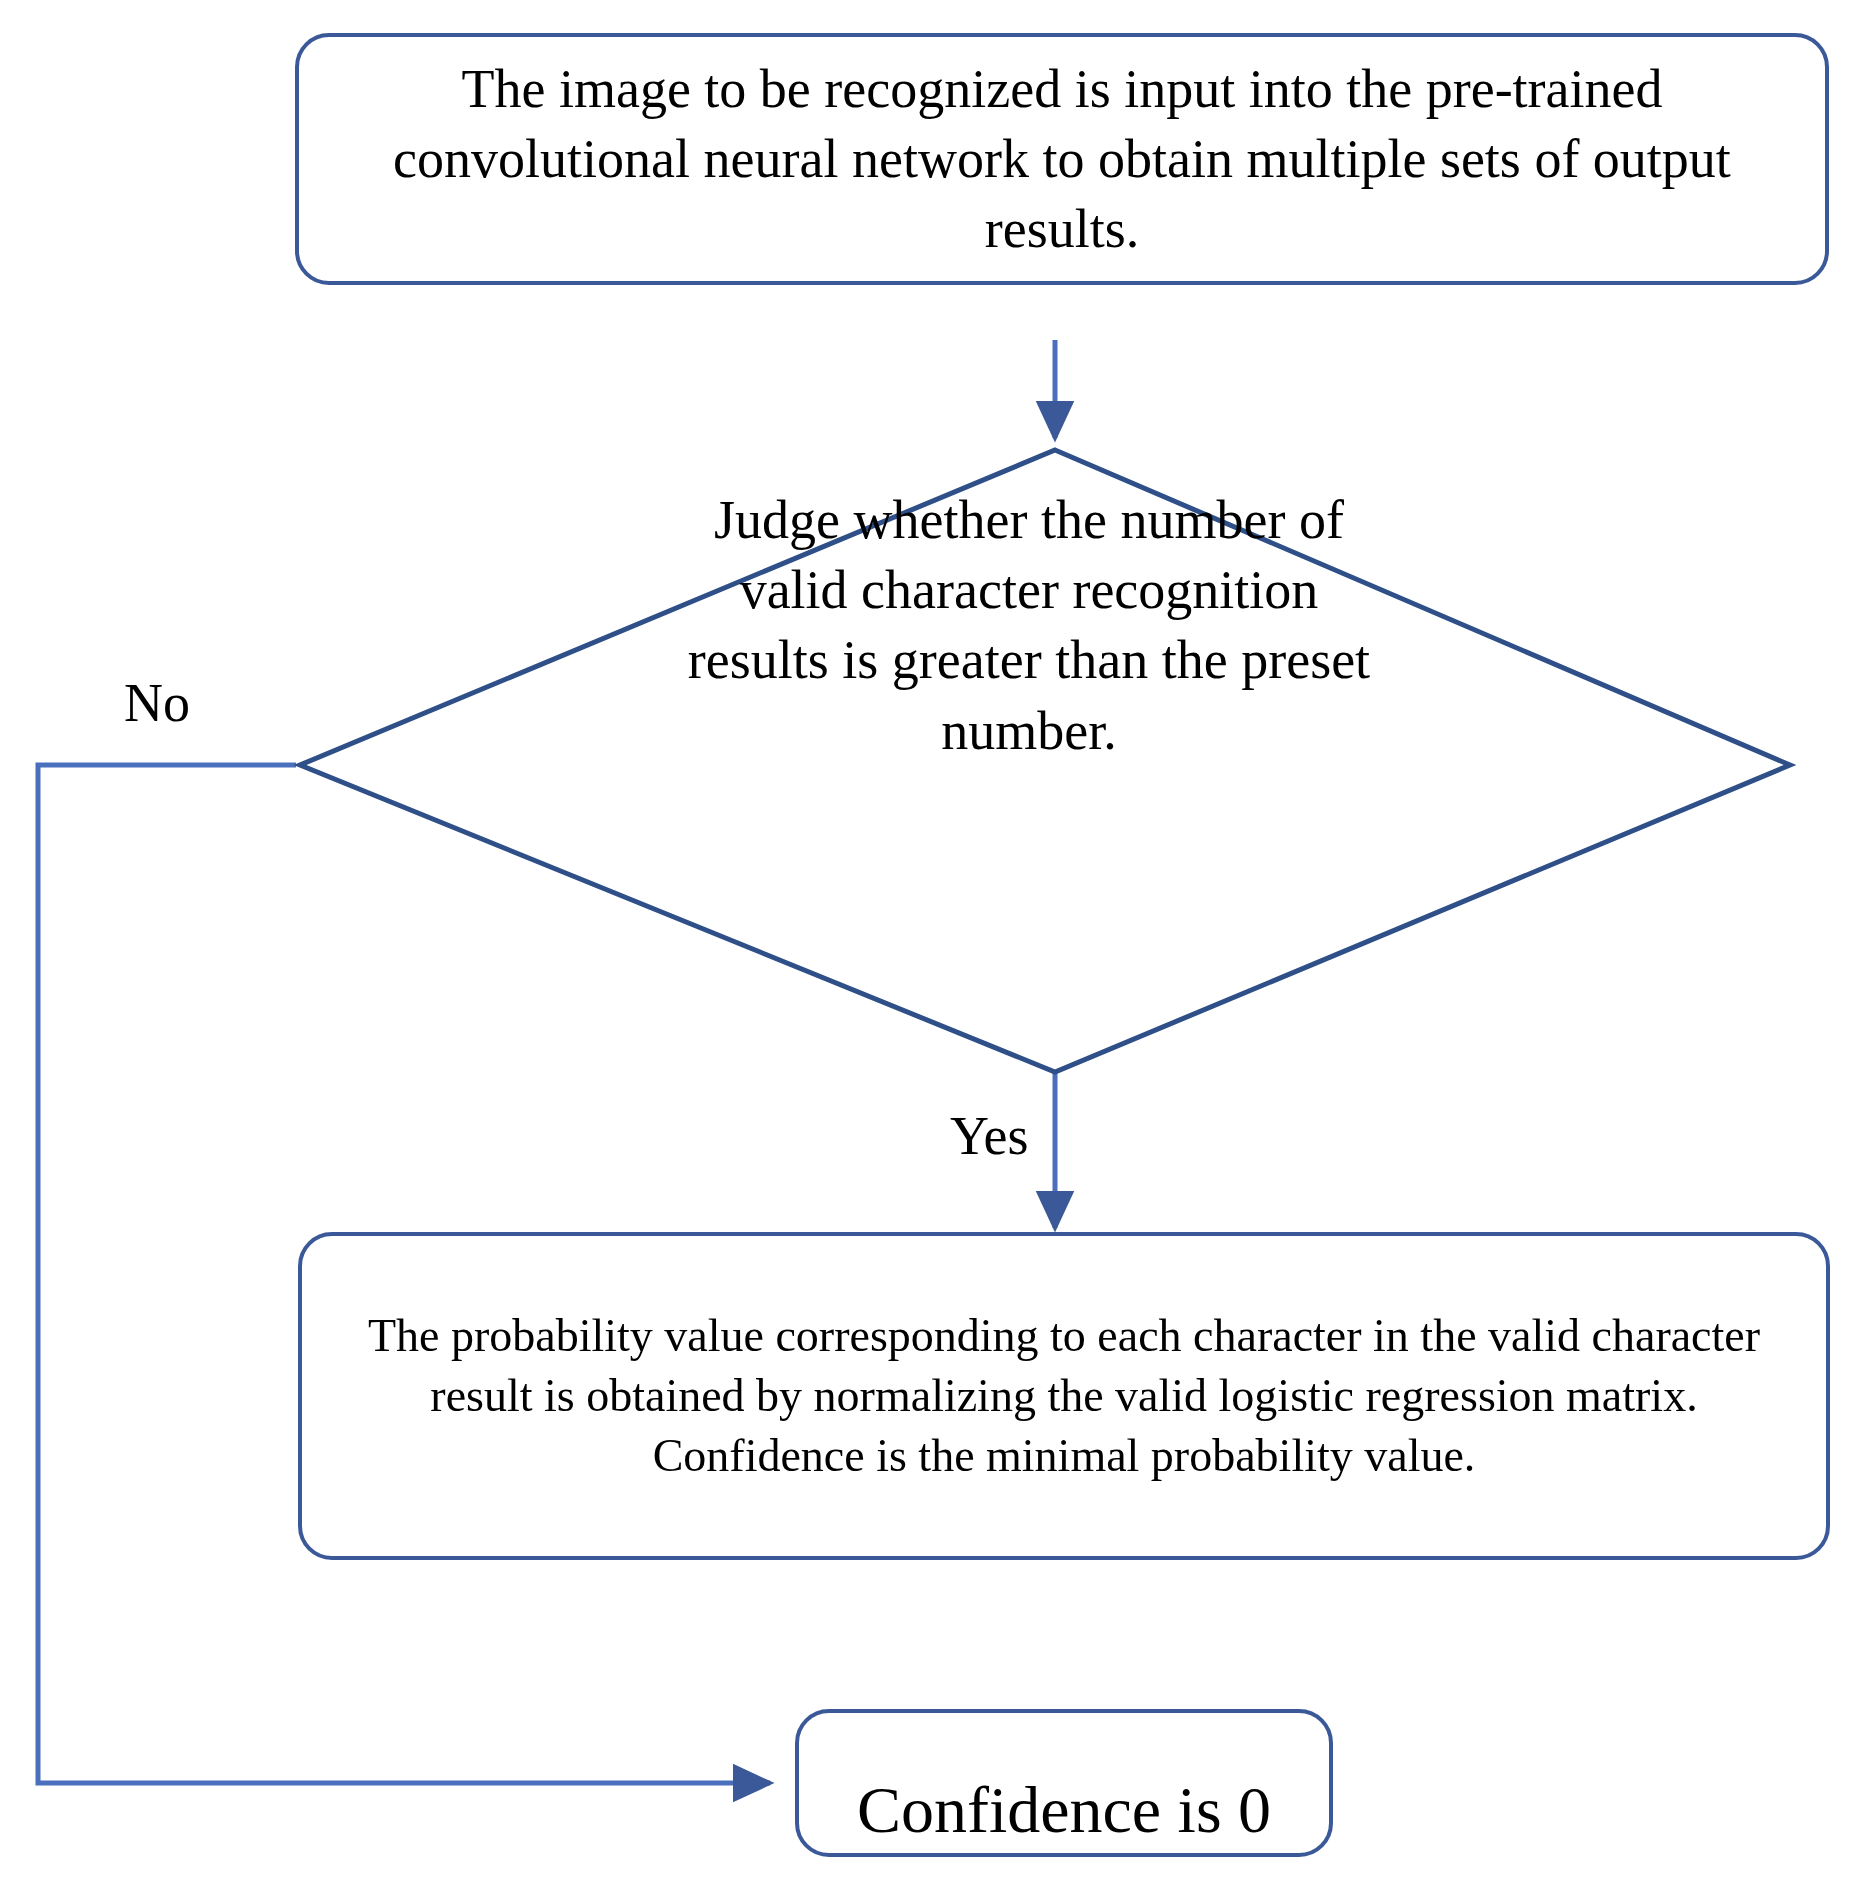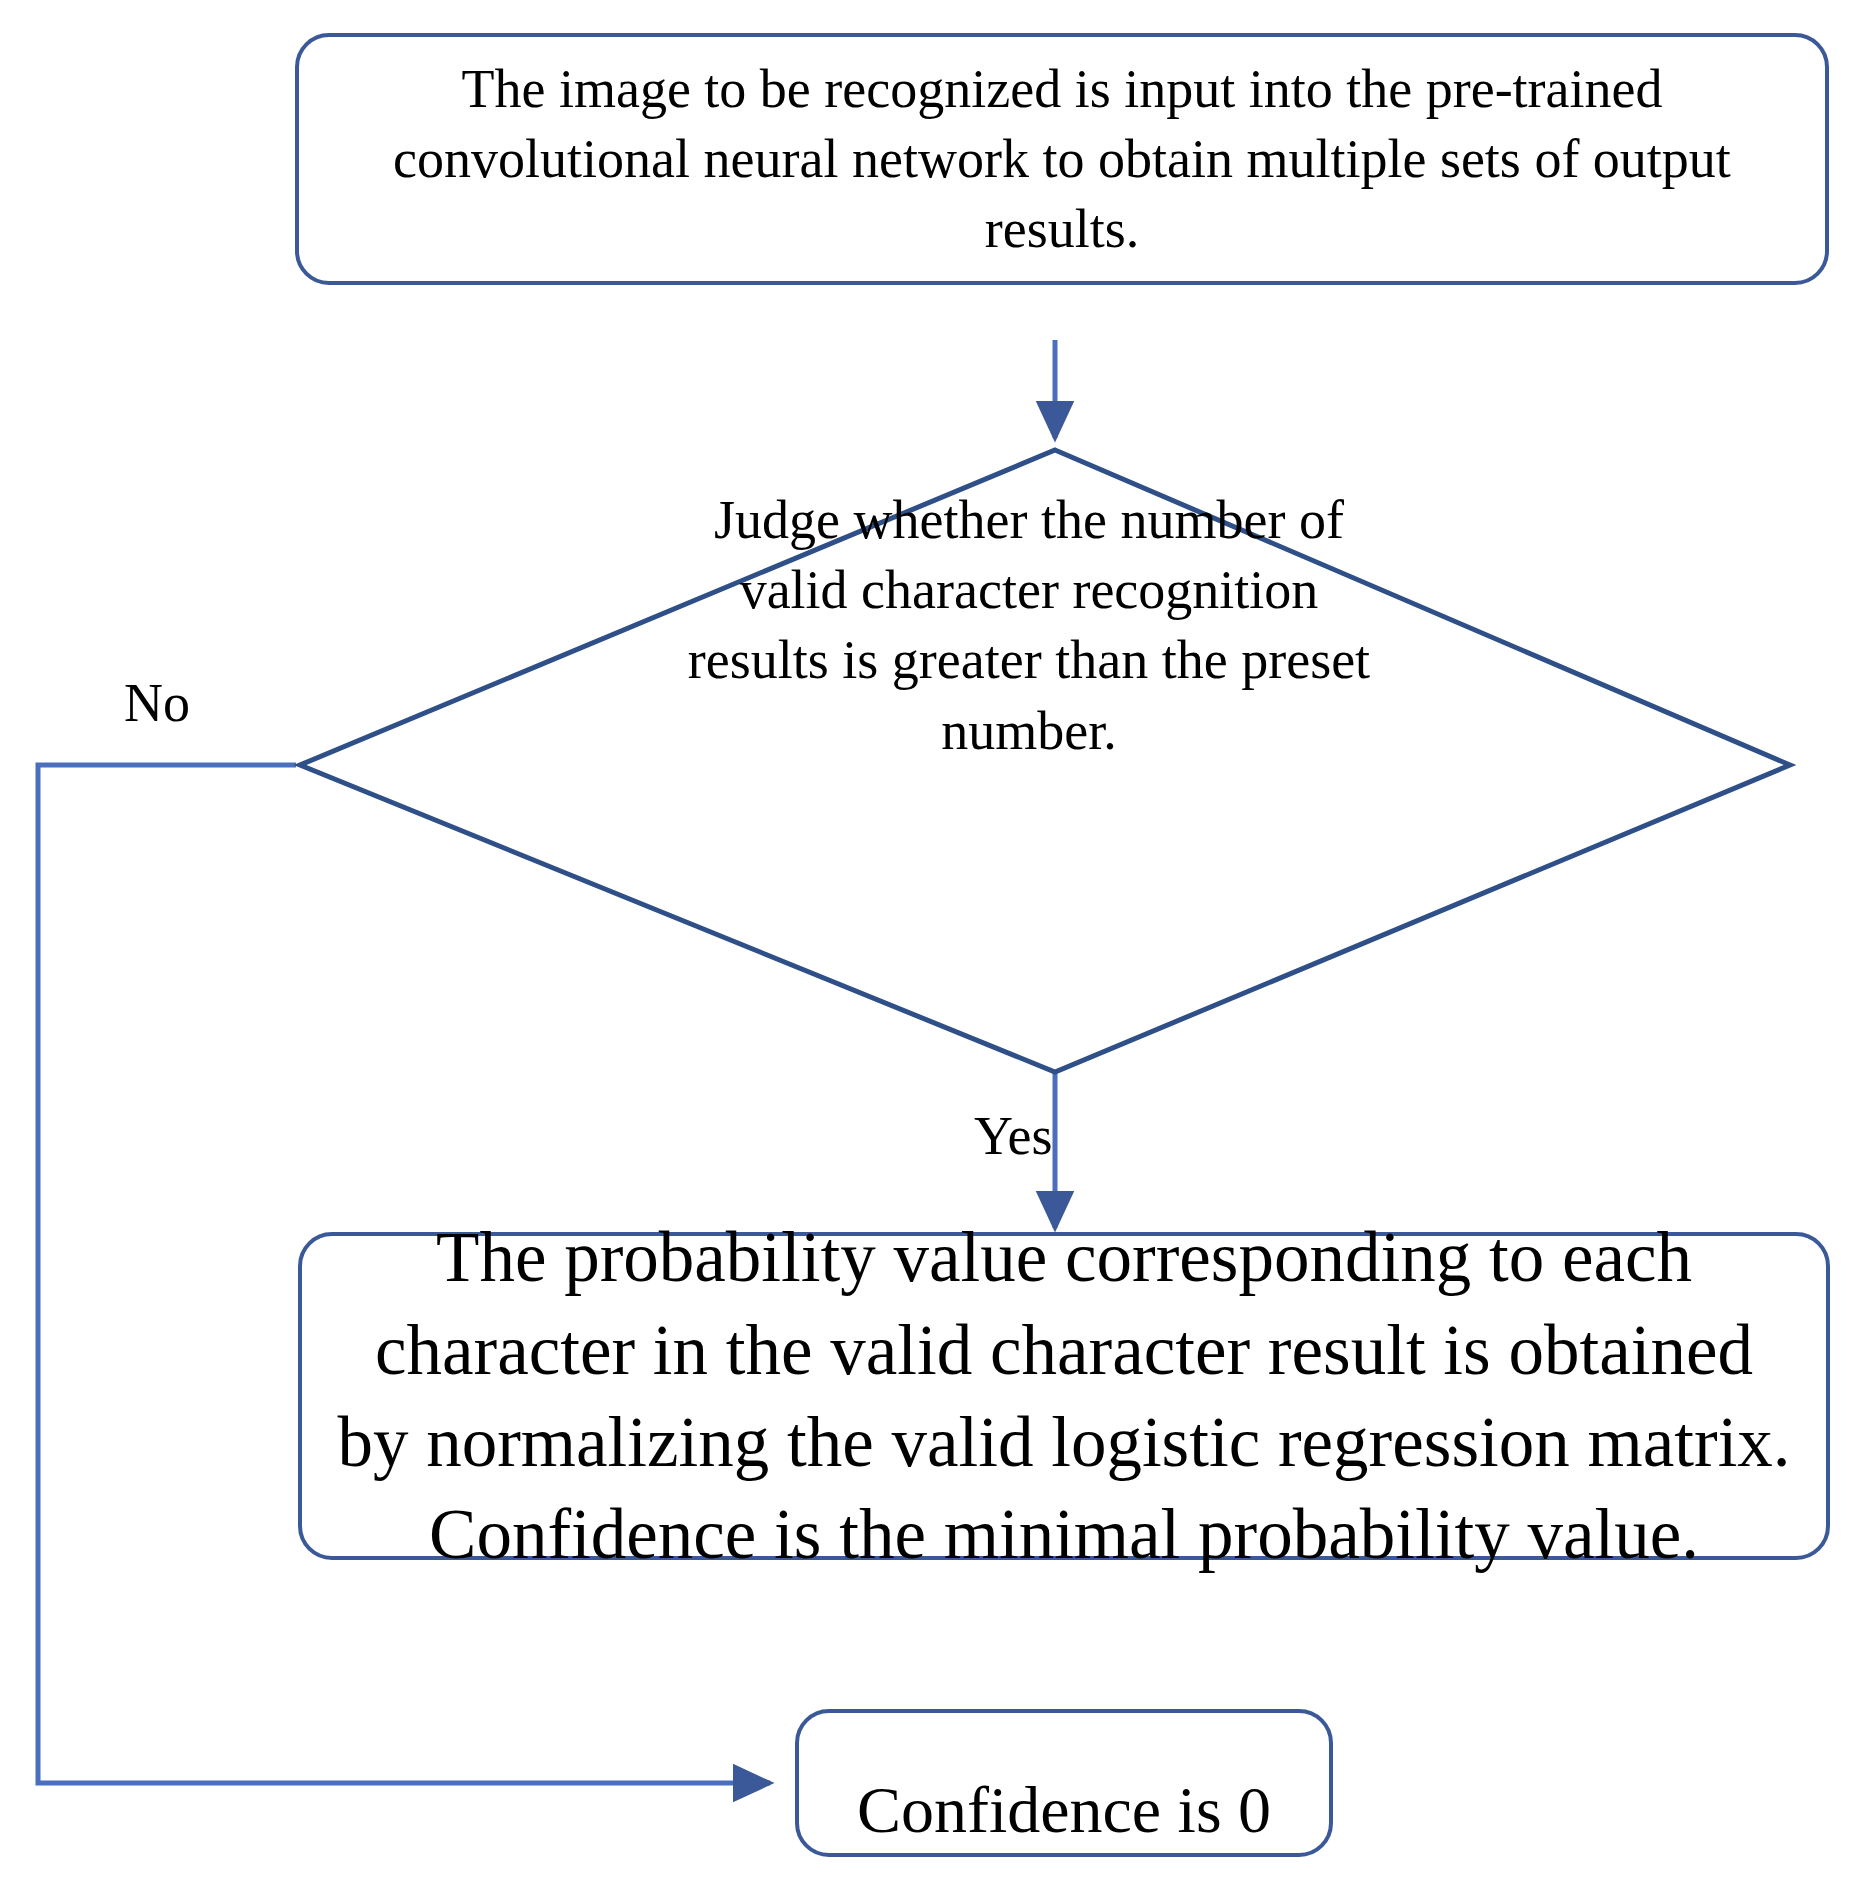--- a/index.html
+++ b/index.html
@@ -34,21 +34,21 @@
     width: 1534px;
     height: 252px;
     font-size: 54px;
     padding: 0 46px;
   }
   #box-normalize {
     left: 298px;
     top: 1232px;
     width: 1532px;
     height: 328px;
-    font-size: 71px;
+    font-size: 46px;
     padding: 0 30px;
   }
   #box-confidence-zero {
     left: 795px;
     top: 1709px;
     width: 538px;
     height: 148px;
     font-size: 66px;
     align-items: flex-end;
   }
@@ -100,21 +100,21 @@
     position: absolute;
     font-size: 54px;
     color: #000000;
     white-space: nowrap;
   }
   #label-no {
     left: 124px;
     top: 672px;
   }
   #label-yes {
-    left: 974px;
+    left: 950px;
     top: 1105px;
   }
 </style>
 </head>
 <body>
 
 <div id="canvas">
 
   <svg id="connectors" viewBox="0 0 1862 1879" xmlns="http://www.w3.org/2000/svg">
     <defs>

